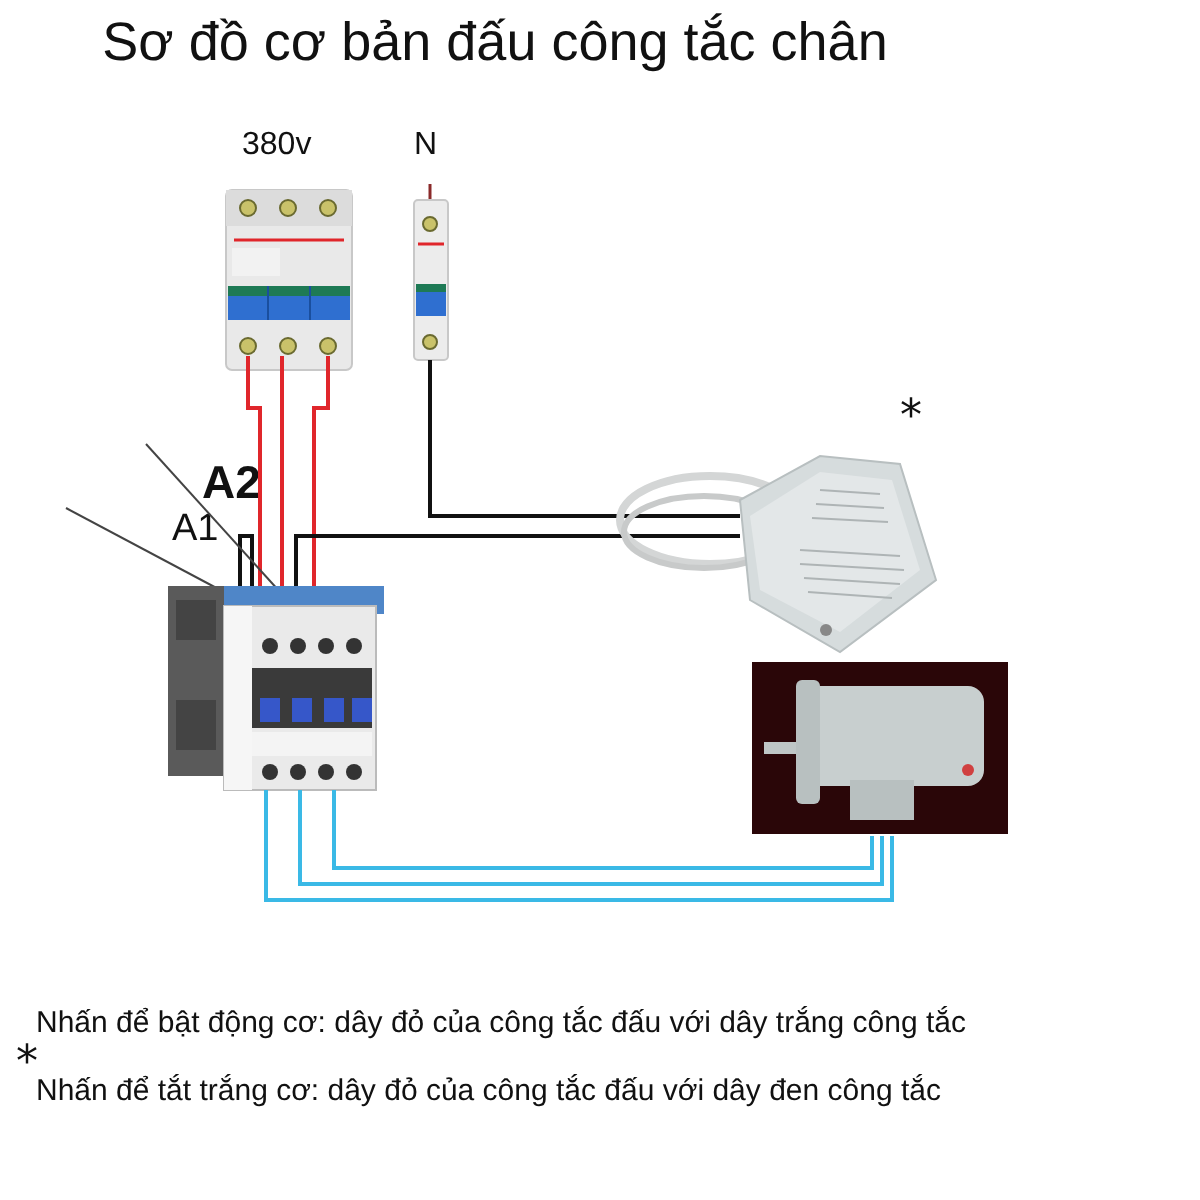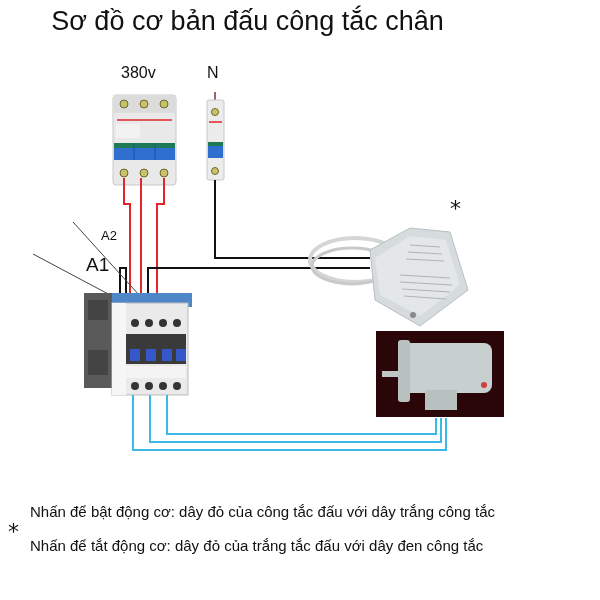--- a/index.html
+++ b/index.html
@@ -1,30 +1,30 @@
 <!DOCTYPE html>
 <html><head>
   <meta charset="utf-8">
   <style>
     html, body { margin:0; padding:0; background:#ffffff; }
     body { width:600px; height:600px; position:relative; overflow:hidden; font-family:"DejaVu Sans", sans-serif; }
     .title { position:absolute; top:6px; left:0; width:495px; text-align:center; font-size:27px; color:#111; font-family:"Liberation Sans", sans-serif; }
     .lbl { position:absolute; font-family:"Liberation Sans", sans-serif; color:#111; }
-    .note { position:absolute; left:30px; font-size:15px; color:#111; font-family:"Liberation Sans", sans-serif; white-space:nowrap; }
+    .note { position:absolute; left:18px; font-size:15px; color:#111; font-family:"Liberation Sans", sans-serif; white-space:nowrap; }
     .star { position:absolute; font-size:22px; color:#111; font-family:"DejaVu Sans", sans-serif; }
     svg.diagram { position:absolute; left:0; top:0; }
   </style>
 </head>
 <body>
 
 <div class="title">Sơ đồ cơ bản đấu công tắc chân</div>
 
 <div class="lbl" style="left:121px;top:64px;font-size:16px;text-align:right;">380v</div>
 <div class="lbl" style="left:207px;top:64px;font-size:16px;">N</div>
-<div class="lbl" style="left:101px;top:228px;font-size:13px;">A2</div>
+<div class="lbl" style="left:101px;top:228px;font-size:23px;font-weight:bold;">A2</div>
 <div class="lbl" style="left:70px;top:254px;font-size:19px;margin-left:16px;">A1</div>
 <div class="star" style="left:450px;top:196px;">*</div>
 
 <svg class="diagram" width="600" height="490" viewBox="0 0 600 490">
 
   <g>
     <rect x="113" y="95" width="63" height="90" rx="3" fill="#e9e9e9" stroke="#c8c8c8"></rect>
     <rect x="113" y="95" width="63" height="18" fill="#dcdcdc"></rect>
     <circle cx="124" cy="104" r="4" fill="#c9c26a" stroke="#6a6a30"></circle>
     <circle cx="144" cy="104" r="4" fill="#c9c26a" stroke="#6a6a30"></circle>
@@ -116,13 +116,13 @@
     <rect x="400" y="343" width="92" height="50" rx="8" fill="#c8cfcf"></rect>
     <rect x="398" y="340" width="12" height="62" rx="3" fill="#b8c0c0"></rect>
     <rect x="382" y="371" width="16" height="6" fill="#bfc6c6"></rect>
     <rect x="425" y="390" width="32" height="20" fill="#b8c0c0"></rect>
     <circle cx="484" cy="385" r="3" fill="#d04040"></circle>
   </g>
 </svg>
 
 <div class="note" style="top:503px;">Nhấn để bật động cơ: dây đỏ của công tắc đấu với dây trắng công tắc</div>
 <div class="star" style="left:8px;top:519px;">*</div>
-<div class="note" style="top:537px;">Nhấn để tắt động cơ: dây đỏ của trắng tắc đấu với dây đen công tắc</div>
+<div class="note" style="top:537px;">Nhấn để tắt trắng cơ: dây đỏ của công tắc đấu với dây đen công tắc</div>
 
 </body></html>

